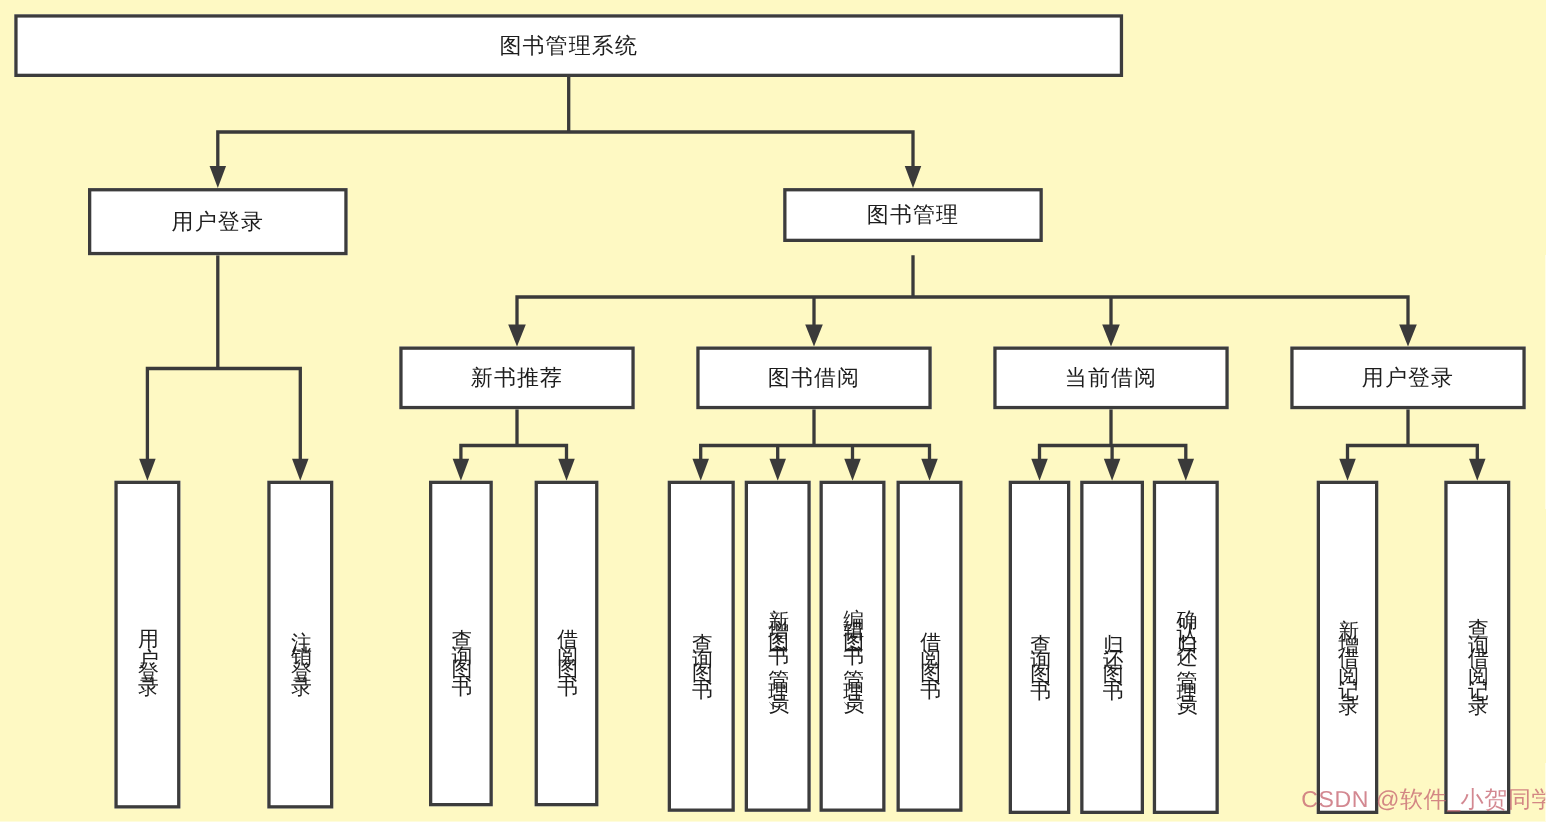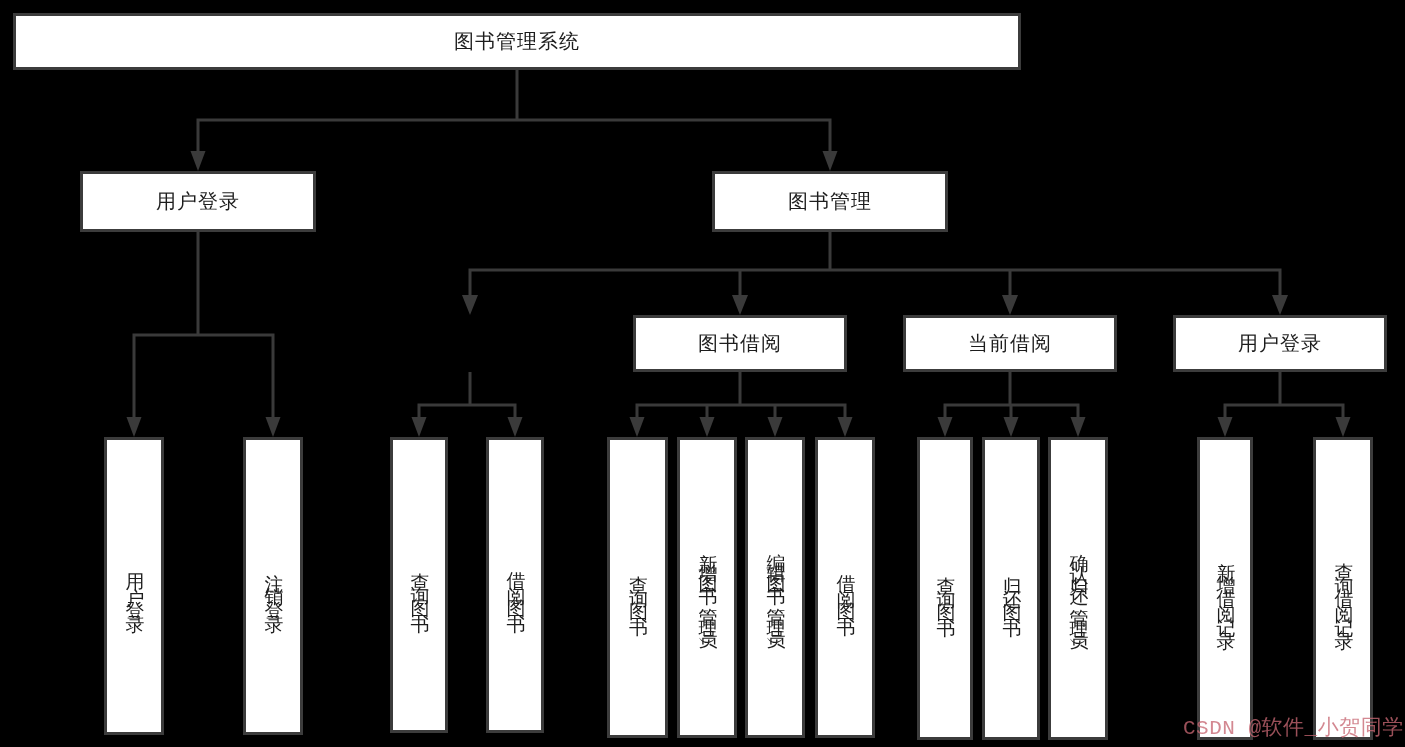--- a/index.html
+++ b/index.html
@@ -1,21 +1,21 @@
 <!DOCTYPE html>
 <html><head>
 <meta charset="utf-8">
 <style>
   html,body{margin:0;padding:0;background:#ffffff;}
   #canvas{
     position:relative;
     width:1405px;height:747px;
-    background:#000000;
+    background:#fef9c3;
     overflow:hidden;
-    font-family:Liberation Mono, monospace;
+    font-family:Liberation Sans, sans-serif;
   }
   #wires{position:absolute;left:0;top:0;width:1405px;height:747px;}
   .box{
     position:absolute;
     box-sizing:border-box;
     border:3px solid #3c3c3c;
     background:#ffffff;
     display:flex;align-items:center;justify-content:center;
     color:#1d1d1d;
     font-size:20px;
@@ -102,22 +102,23 @@
       <polygon points="1070.5,417 1085.5,417 1078,437"></polygon>
 
       <polygon points="1217.5,417 1232.5,417 1225,437"></polygon>
       <polygon points="1335.5,417 1350.5,417 1343,437"></polygon>
     </g>
   </svg>
 
   <div class="box" style="left:13px;top:13px;width:1008px;height:57px">图书管理系统</div>
 
   <div class="box" style="left:80px;top:171px;width:236px;height:61px">用户登录</div>
-  <div class="box" style="left:712px;top:171px;width:236px;height:61px">图书管理</div>
+  <div class="box" style="left:712px;top:171px;width:236px;height:49px">图书管理</div>
 
+  <div class="box" style="left:363px;top:315px;width:214px;height:57px">新书推荐</div>
   <div class="box" style="left:633px;top:315px;width:214px;height:57px">图书借阅</div>
   <div class="box" style="left:903px;top:315px;width:214px;height:57px">当前借阅</div>
   <div class="box" style="left:1173px;top:315px;width:214px;height:57px">用户登录</div>
 
   <div class="box vbox" style="left:104px;top:437px;width:60px;height:298px">
     <span>用户登录</span>
   </div>
   <div class="box vbox" style="left:243px;top:437px;width:60px;height:298px">
     <span>注销登录</span>
   </div>

